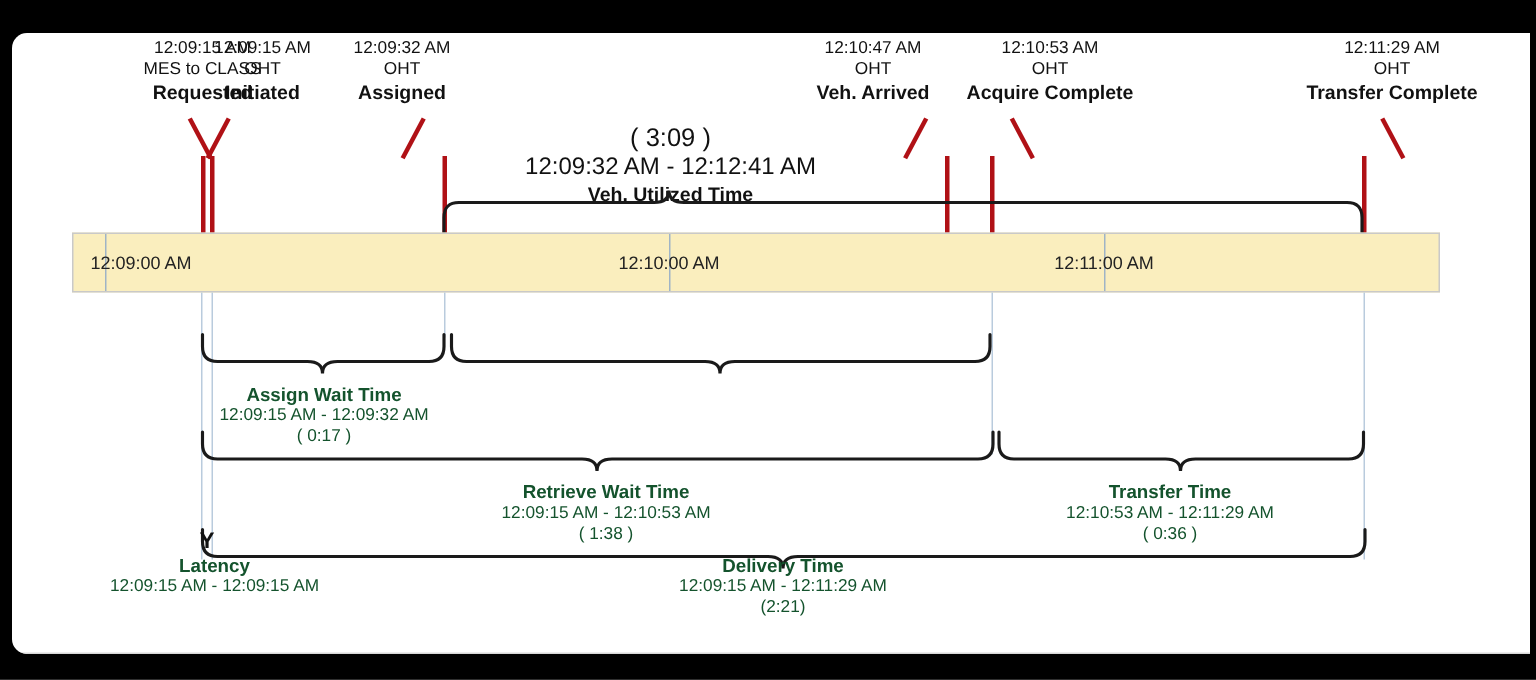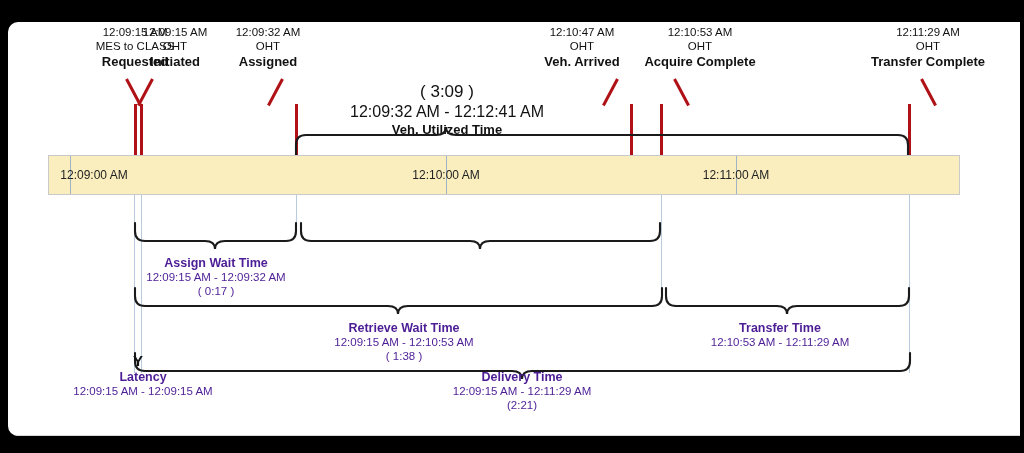--- a/index.html
+++ b/index.html
@@ -43,21 +43,21 @@
 
   
   .guide{position:absolute;width:1px;background:#b9cbdd;}
 
   
   .brace{position:absolute;}
   .brace svg{display:block;overflow:visible;}
 
   
   .dur{position:absolute;transform:translateX(-50%);text-align:center;
-       line-height:1.2;white-space:nowrap;color:#4c1d95;}
+       line-height:1.2;white-space:nowrap;color:#14532d;}
   .dur .nm{font-size:12.5px;font-weight:bold;}
   .dur .rg{font-size:11.5px;}
   .dur .du{font-size:11.5px;}
 
   
   .topblk{position:absolute;transform:translateX(-50%);text-align:center;
           line-height:1.2;white-space:nowrap;color:#111;}
   .topblk .du{font-size:17px;}
   .topblk .rg{font-size:16px;}
   .topblk .nm{font-size:13px;font-weight:bold;}
@@ -193,20 +193,21 @@
 
     <div class="dur" style="left:396px;top:299px;">
       <div class="nm">Retrieve Wait Time</div>
       <div class="rg">12:09:15 AM - 12:10:53 AM</div>
       <div class="du">( 1:38 )</div>
     </div>
 
     <div class="dur" style="left:772px;top:299px;">
       <div class="nm">Transfer Time</div>
       <div class="rg">12:10:53 AM - 12:11:29 AM</div>
+      <div class="du">( 0:36 )</div>
     </div>
 
     <div class="brace" style="left:126px;top:330px;">
       <svg width="778" height="26" viewBox="0 0 778 26">
         <path d="M1,1 L1,9 Q1,19 11,19 L378,19 Q388,19 388,27 Q388,19 398,19 L766,19 Q776,19 776,9 L776,1" fill="none" stroke="#1a1a1a" stroke-width="2.1" stroke-linecap="round"></path>
       </svg>
     </div>
 
     <div class="arrowmk" style="left:130px;top:331px;">Υ</div>
 

